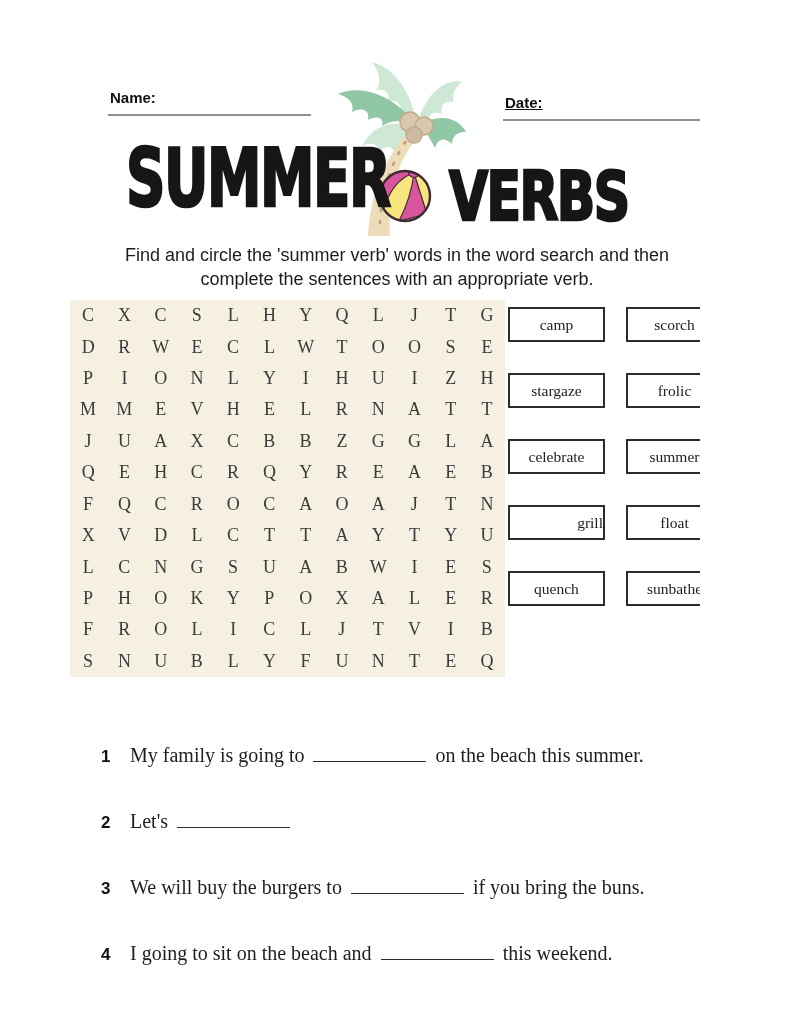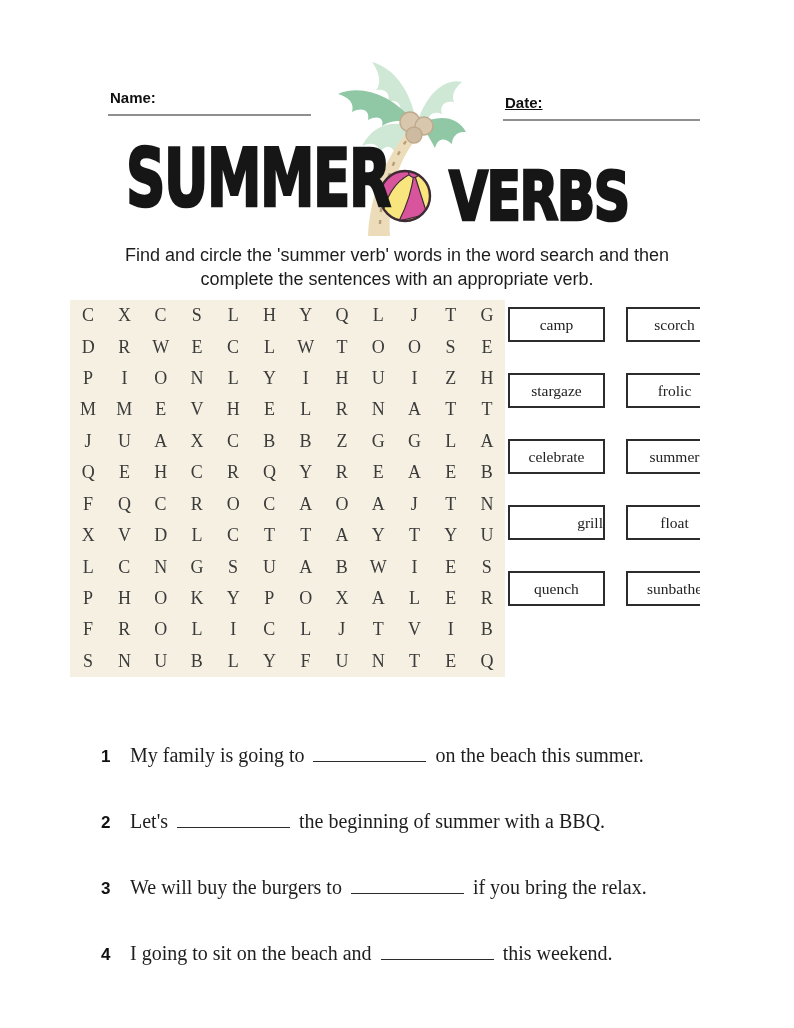--- a/index.html
+++ b/index.html
@@ -292,27 +292,26 @@
       <div class="sentence-row">
         <span class="sentence-number">1</span>
         <span>My family is going to</span>
         <span class="sentence-blank"></span>
         <span>on the beach this summer.</span>
       </div>
       <div class="sentence-row">
         <span class="sentence-number">2</span>
         <span>Let's</span>
         <span class="sentence-blank"></span>
-        <span>the beginning of summer with a BBQ.</span>
       </div>
       <div class="sentence-row">
         <span class="sentence-number">3</span>
         <span>We will buy the burgers to</span>
         <span class="sentence-blank"></span>
-        <span>if you bring the relax.</span>
+        <span>if you bring the buns.</span>
       </div>
       <div class="sentence-row">
         <span class="sentence-number">4</span>
         <span>I going to sit on the beach and</span>
         <span class="sentence-blank"></span>
         <span>this weekend.</span>
       </div>
     </div>
 
 </div>

